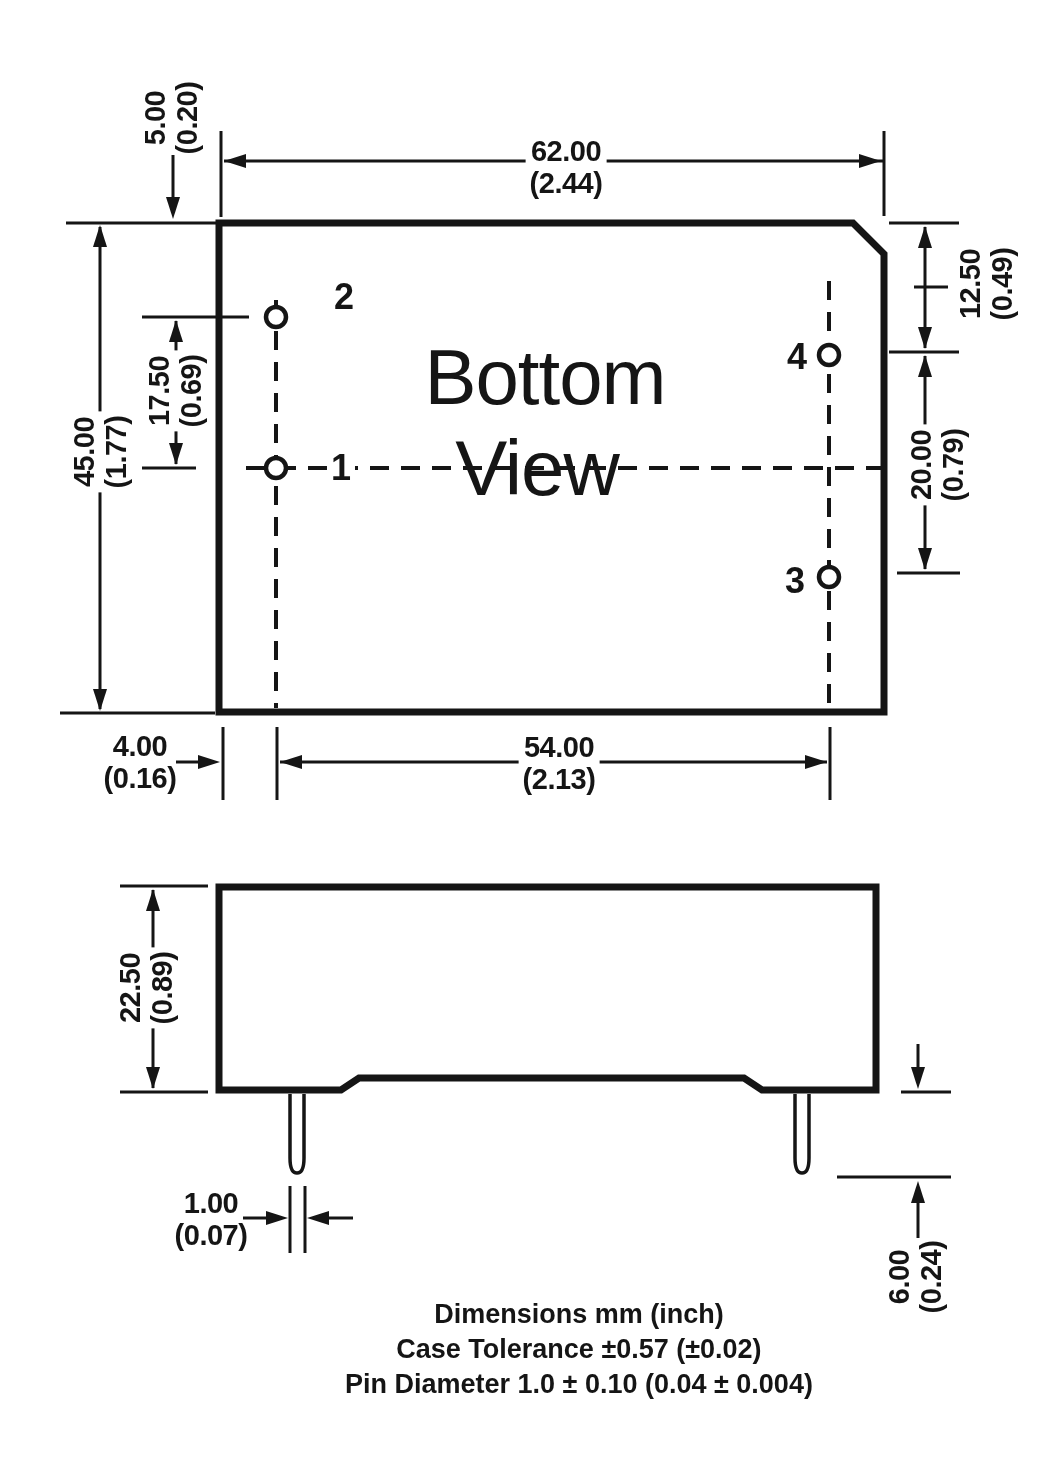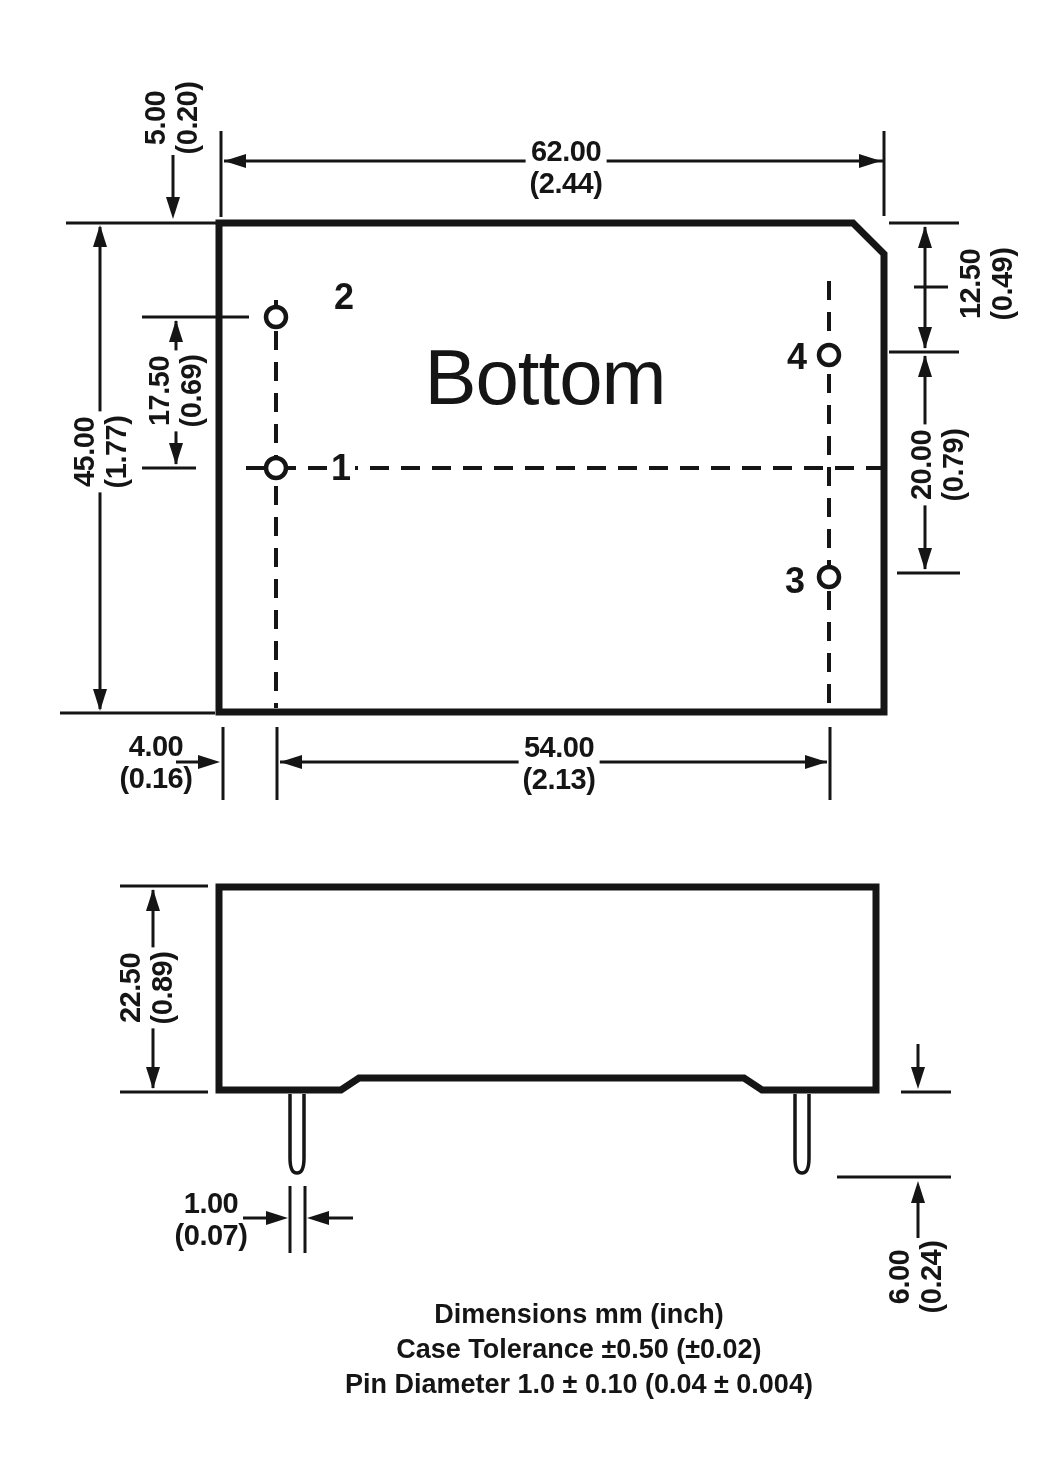--- a/index.html
+++ b/index.html
@@ -102,20 +102,21 @@
       <polygon points="153,889 146,911 160,911"></polygon>
       <polygon points="153,1089 146,1067 160,1067"></polygon>
       <polygon points="288,1218 266,1211 266,1225"></polygon>
       <polygon points="307,1218 329,1211 329,1225"></polygon>
       <polygon points="918,1089 911,1067 925,1067"></polygon>
       <polygon points="918,1181 911,1203 925,1203"></polygon>
     </g>
   </svg>
 
   <div class="lbl view-title" style="left:545px;top:378px">Bottom</div>
+  <div class="lbl view-title" style="left:537px;top:469px">View</div>
 
   <div class="lbl pin-num" style="left:344px;top:297px">2</div>
   <div class="lbl pin-num bgw" style="left:341px;top:468px">1</div>
   <div class="lbl pin-num" style="left:797px;top:357px">4</div>
   <div class="lbl pin-num" style="left:795px;top:581px">3</div>
 
   <div class="lbl dim rot" style="left:172px;top:118px">
     <span>5.00</span>
     <span>(0.20)</span>
   </div>
@@ -132,21 +133,21 @@
     <span>(0.69)</span>
   </div>
   <div class="lbl dim rot" style="left:987px;top:284px">
     <span>12.50</span>
     <span>(0.49)</span>
   </div>
   <div class="lbl dim rot bgw" style="left:938px;top:465px">
     <span>20.00</span>
     <span>(0.79)</span>
   </div>
-  <div class="lbl dim hor" style="left:156px;top:763px">
+  <div class="lbl dim hor" style="left:140px;top:763px">
     <span>4.00</span>
     <span>(0.16)</span>
   </div>
   <div class="lbl dim hor bgw" style="left:559px;top:764px">
     <span>54.00</span>
     <span>(2.13)</span>
   </div>
 
   <div class="lbl dim rot bgw" style="left:147px;top:988px">
     <span>22.50</span>
@@ -156,17 +157,17 @@
     <span>1.00</span>
     <span>(0.07)</span>
   </div>
   <div class="lbl dim rot" style="left:916px;top:1277px">
     <span>6.00</span>
     <span>(0.24)</span>
   </div>
 
   <div class="notes" style="left:345px;top:1297px">
     <div>Dimensions mm (inch)</div>
-    <div>Case Tolerance ±0.50 (±0.02)</div>
+    <div>Case Tolerance ±0.57 (±0.02)</div>
     <div>Pin Diameter 1.0 ± 0.10 (0.04 ± 0.004)</div>
   </div>
 
 </div>
 
 </body></html>

